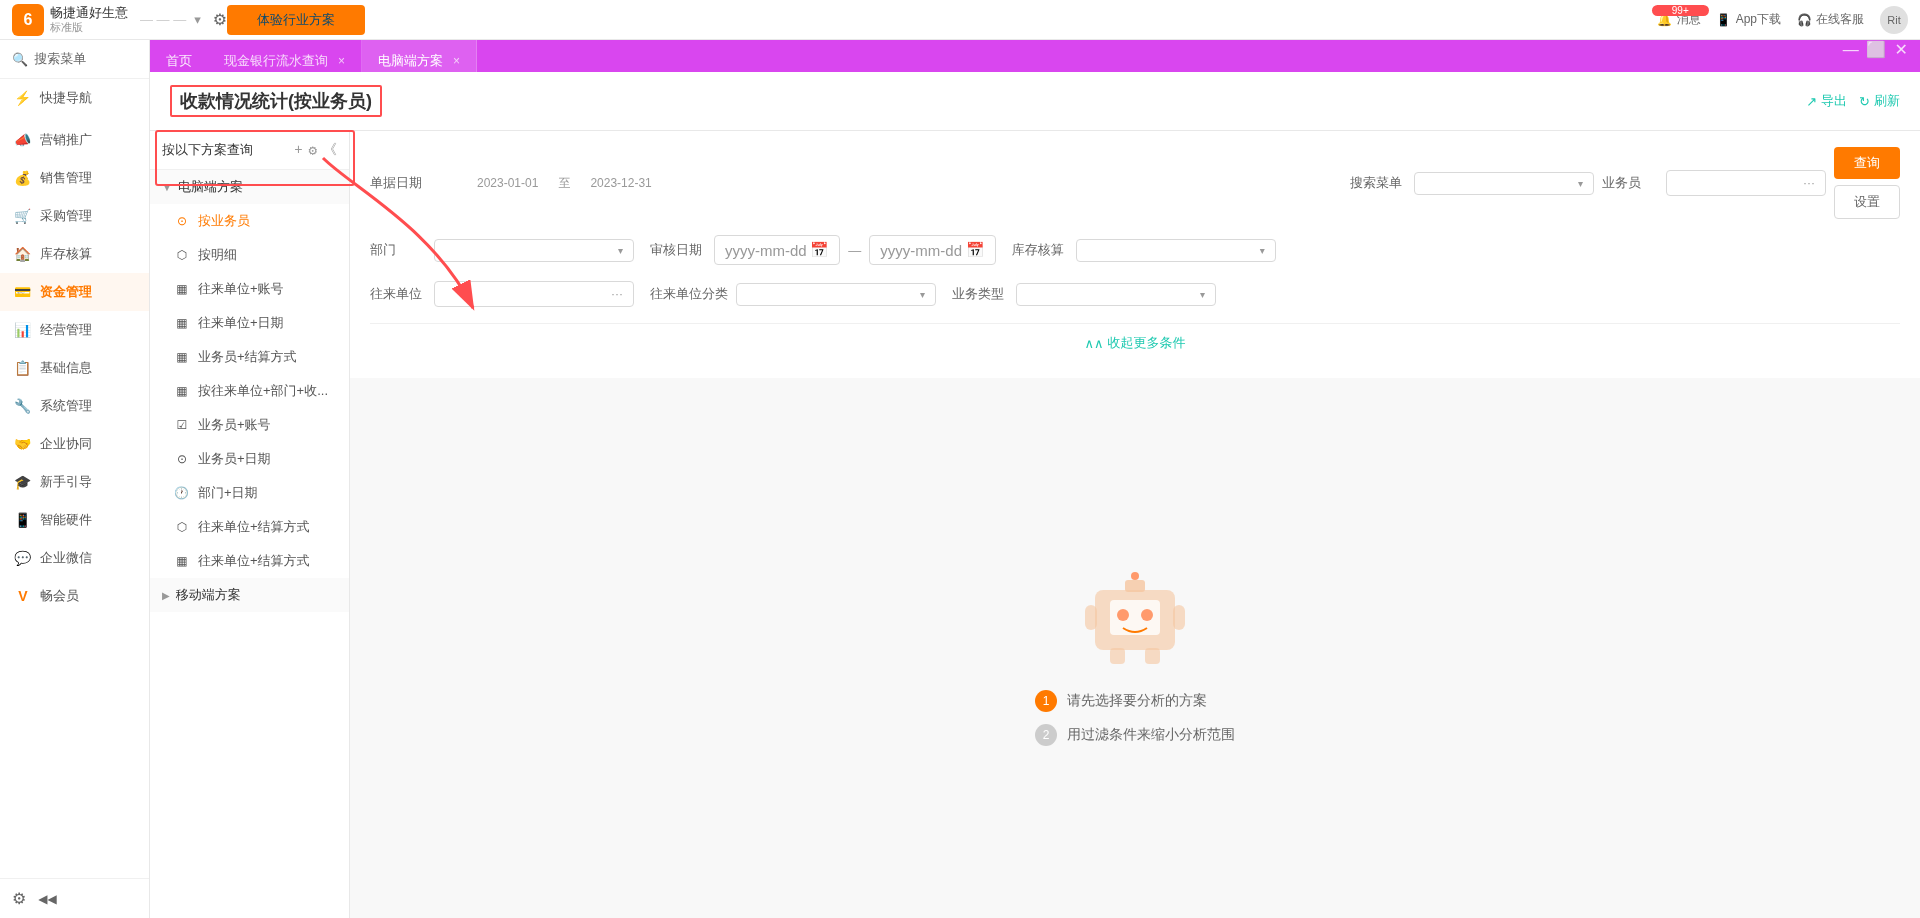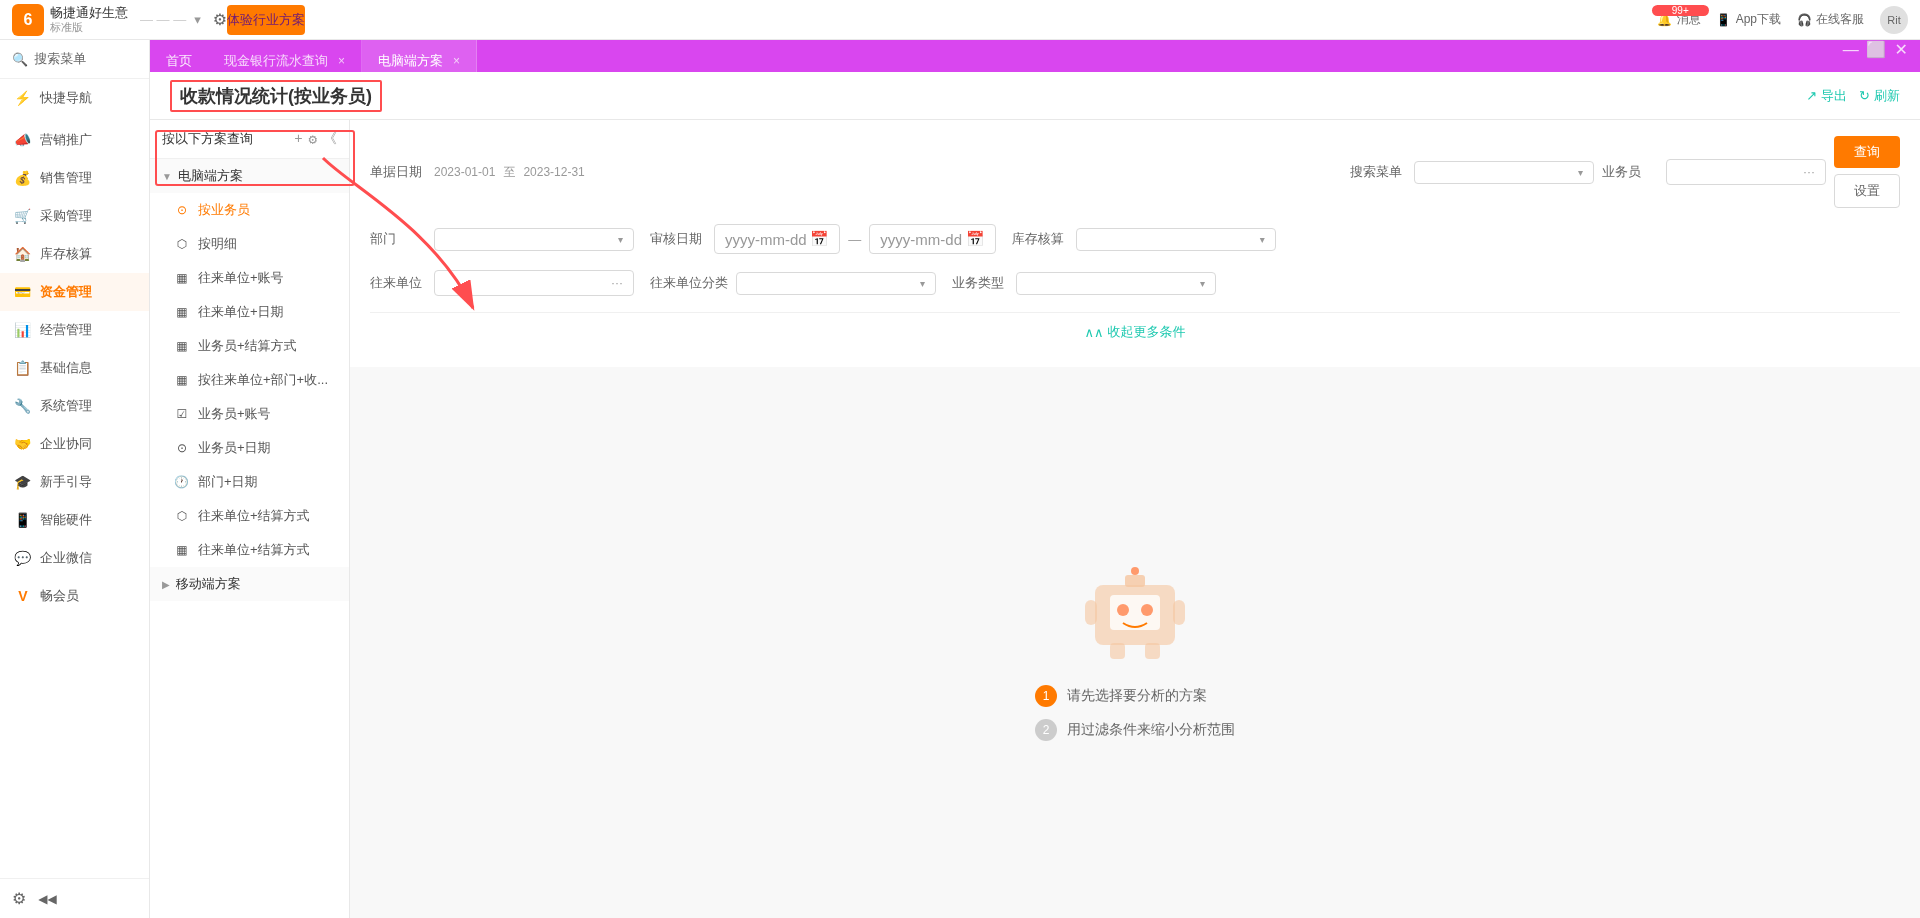--- a/index.html
+++ b/index.html
@@ -13,21 +13,21 @@
     .content-area { flex: 1; display: flex; flex-direction: column; overflow: hidden; }
 
     
     .top-bar-logo { display: flex; align-items: center; gap: 6px; }
     .logo-icon { width: 32px; height: 32px; background: #ff7a00; border-radius: 6px; display: flex; align-items: center; justify-content: center; color: white; font-weight: bold; font-size: 16px; }
     .top-bar-spacer { flex: 1; }
     .top-bar-actions { display: flex; align-items: center; gap: 16px; }
     .top-bar-btn { display: flex; align-items: center; gap: 4px; color: #666; font-size: 12px; cursor: pointer; }
     .notification-badge { position: relative; }
     .badge { position: absolute; top: -6px; right: -8px; background: #ff4d4f; color: white; border-radius: 10px; font-size: 10px; padding: 0 20px; min-width: 16px; text-align: center; }
-    .trial-btn { background: #ff7a00; color: #701a75; border: none; border-radius: 4px; padding: 6px 0; font-size: 13px; cursor: pointer; }
+    .trial-btn { background: #ff7a00; color: #0c4a6e; border: none; border-radius: 4px; padding: 6px 30px; font-size: 13px; cursor: pointer; }
     .top-bar-gear { color: #666; cursor: pointer; font-size: 16px; }
     .top-bar-nav { display: flex; align-items: center; gap: 8px; margin: 0 12px; }
 
     
     .sidebar-search { padding: 10px 12px; border-bottom: 1px solid #f0f0f0; display: flex; align-items: center; gap: 6px; color: #666; font-size: 13px; cursor: pointer; }
     .sidebar-nav { flex: 1; overflow-y: auto; padding: 4px 0; }
     .sidebar-item { display: flex; align-items: center; gap: 8px; padding: 10px 14px; cursor: pointer; color: #555; font-size: 13px; }
     .sidebar-item.active { background: #fff7f0; color: #ff7a00; font-weight: bold; }
     .sidebar-icon { width: 18px; height: 18px; display: flex; align-items: center; justify-content: center; font-size: 14px; flex-shrink: 0; }
     .sidebar-bottom { padding: 10px 12px; border-top: 1px solid #f0f0f0; display: flex; align-items: center; gap: 12px; }
@@ -37,21 +37,21 @@
     .tab-bar { height: 32px; background: #d946ef; display: flex; align-items: flex-start; padding: 0; flex-shrink: 0; }
     .tab-item { display: flex; align-items: center; gap: 6px; padding: 0 16px; height: 42px; cursor: pointer; color: rgba(255,255,255,0.8); font-size: 13px; border-right: 1px solid rgba(255,255,255,0.2); }
     .tab-item.active { background: rgba(255,255,255,0.15); color: white; font-weight: 500; }
     .tab-home { padding: 0 16px; height: 42px; display: flex; align-items: center; color: rgba(255,255,255,0.9); cursor: pointer; font-size: 13px; }
     .tab-close { color: rgba(255,255,255,0.7); font-size: 12px; cursor: pointer; margin-left: 4px; }
     .tab-spacer { flex: 1; }
     .tab-window-btns { display: flex; align-items: center; gap: 8px; padding-right: 12px; }
     .tab-window-btn { color: rgba(255,255,255,0.8); cursor: pointer; font-size: 16px; }
 
     
-    .page-header { height: 48px; background: white; border-bottom: 1px solid #e8e8e8; display: flex; align-items: center; padding: 0 20px; flex-shrink: 0; }
+    .page-header { height: 59px; background: white; border-bottom: 1px solid #e8e8e8; display: flex; align-items: center; padding: 0 20px; flex-shrink: 0; }
     .page-title { font-size: 18px; font-weight: bold; color: #333; border: 2px solid #ff4d4f; padding: 2px 8px; border-radius: 2px; }
     .page-header-spacer { flex: 1; }
     .page-header-actions { display: flex; align-items: center; gap: 12px; }
     .header-action-btn { display: flex; align-items: center; gap: 4px; color: #1ec9b0; font-size: 13px; cursor: pointer; }
 
     
     .main-content { flex: 1; background: #f5f5f5; display: flex; overflow: hidden; }
 
     
     .scheme-panel { width: 200px; background: white; border-right: 1px solid #e8e8e8; flex-shrink: 0; padding: 0; }
@@ -69,21 +69,21 @@
 
     
     .filter-panel { flex: 1; display: flex; flex-direction: column; background: white; }
     .filter-body { padding: 16px 20px; background: white; }
     .filter-row { display: flex; align-items: center; gap: 16px; margin-bottom: 16px; flex-wrap: wrap; }
     .filter-item { display: flex; align-items: center; gap: 8px; }
     .filter-label { color: #666; font-size: 13px; white-space: nowrap; min-width: 56px; }
     .filter-date-group { display: flex; align-items: center; gap: 6px; }
     .date-quick-btn { padding: 3px 8px; font-size: 12px; color: #666; cursor: pointer; border: 1px solid transparent; border-radius: 2px; }
     .date-quick-btn.active { color: white; background: #ff7a00; border-color: #ff7a00; border-radius: 10px; padding: 2px 10px; }
-    .date-range { display: flex; align-items: center; gap: 8px; font-size: 12px; color: #999; }
+    .date-range { display: flex; align-items: center; gap: 20px; font-size: 12px; color: #999; margin-left: 43px; }
     .filter-select { display: flex; align-items: center; gap: 4px; border: 1px solid #d9d9d9; border-radius: 4px; padding: 5px 10px; min-width: 200px; cursor: pointer; background: white; }
     .filter-select-text { flex: 1; color: #999; font-size: 13px; }
     .filter-select-arrow { color: #999; font-size: 10px; }
     .filter-select-more { color: #999; font-size: 12px; cursor: pointer; margin-left: 4px; }
     .filter-date-input { border: 1px solid #d9d9d9; border-radius: 4px; padding: 5px 10px; font-size: 15px; color: #999; min-width: 120px; cursor: pointer; background: white; display: flex; align-items: center; gap: 4px; }
     .date-separator { color: #999; }
     .query-btn { background: #ff7a00; color: white; border: none; border-radius: 4px; padding: 7px 20px; font-size: 13px; cursor: pointer; }
     .settings-btn { border: 1px solid #d9d9d9; color: #666; background: white; border-radius: 4px; padding: 7px 16px; font-size: 13px; cursor: pointer; }
     .collapse-bar { display: flex; align-items: center; justify-content: center; padding: 10px; cursor: pointer; color: #1ec9b0; font-size: 13px; gap: 4px; border-top: 1px solid #f0f0f0; }
 

